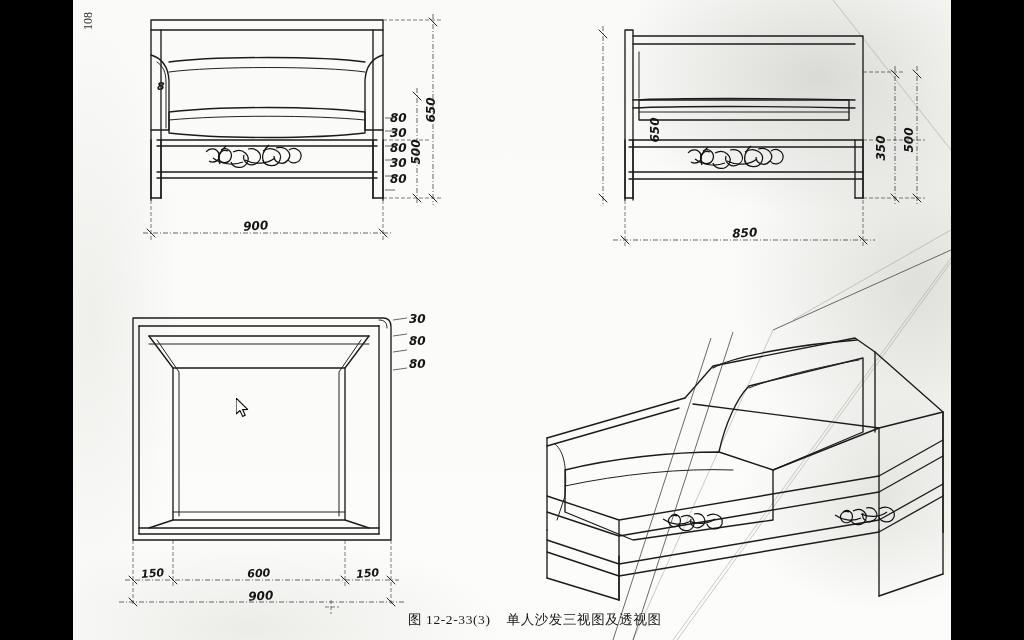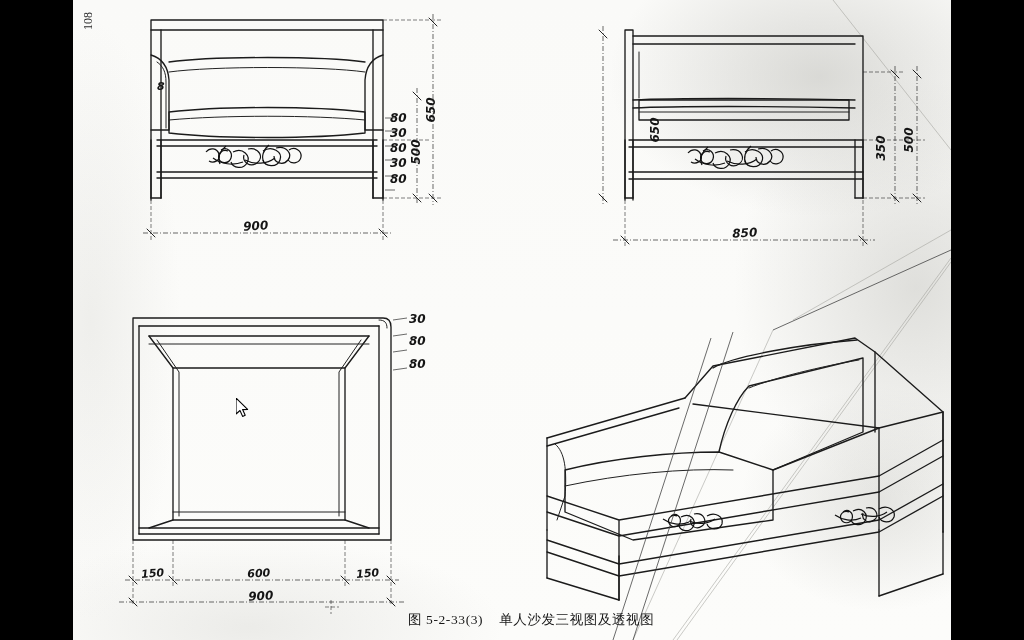--- a/index.html
+++ b/index.html
@@ -253,21 +253,21 @@
           <path d="M762 515 c7 5 17 7 26 3 M788 514 c9 4 19 3 26 -2"></path>
         </g>
 
         <path class="lnl" d="M638 338 L540 640 M660 332 L560 640 M700 330 L878 250"></path>
       </g>
 
       <path class="ext" d="M258 600 L258 614 M252 607 L266 607"></path>
     </svg>
 
     <div class="cap">
-      <span>图 5-2-33(3)</span><span class="sp"></span><span>单人沙发三视图及透视图</span>
+      <span>图 12-2-33(3)</span><span class="sp"></span><span>单人沙发三视图及透视图</span>
     </div>
 
     <div class="pageno">108</div>
   </div>
 
   <div class="bar" style="left:0"></div>
   <div class="bar" style="left:951px;width:73px"></div>
 
   <svg class="cursor" viewBox="0 0 14 20">
     <polygon points="0,0 0,16 4,12.5 6.6,18.4 9.2,17.2 6.6,11.6 11.6,11.4" fill="#ffffff" stroke="#000000" stroke-width="1.1" stroke-linejoin="round"></polygon>

